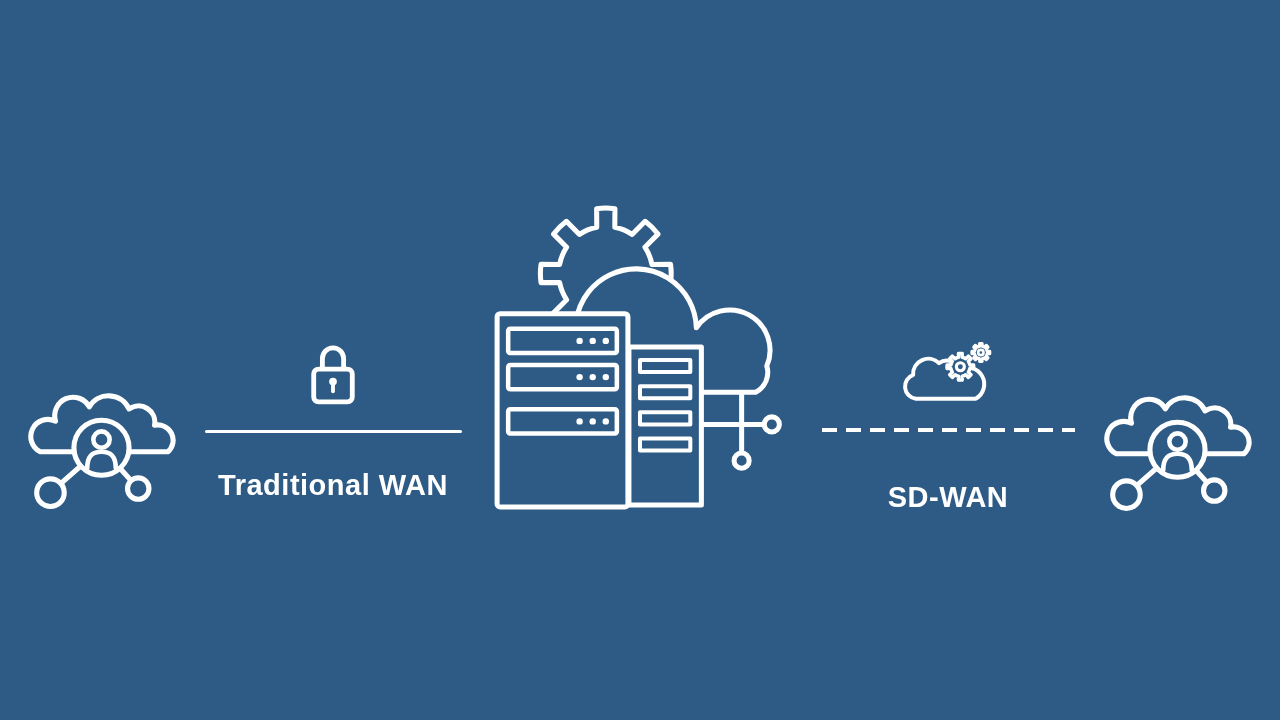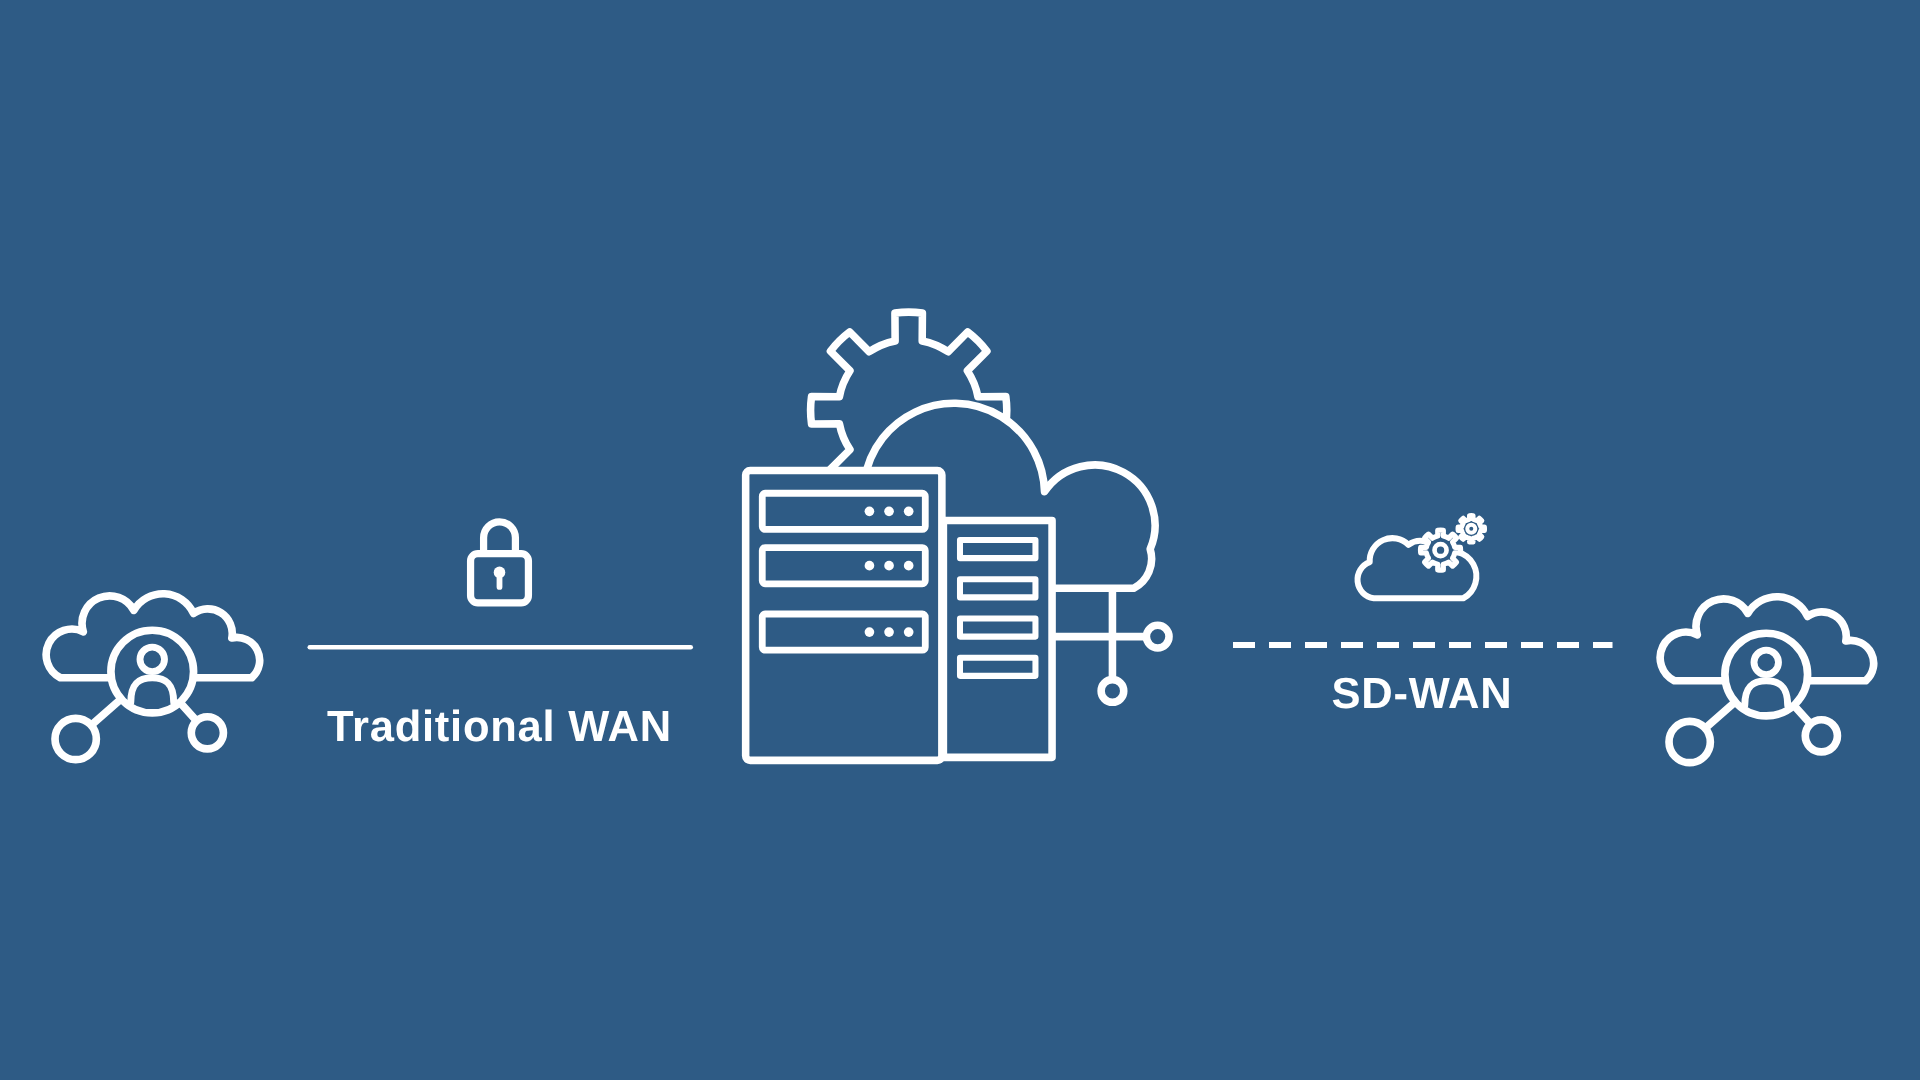--- a/index.html
+++ b/index.html
@@ -106,21 +106,21 @@
     <div class="abs" style="left:898px; top:338px;">
       <svg viewBox="0 0 110 78" width="98" height="70">
         <path class="fb" stroke-width="4.5" d="M 20,68 A 14 14 0 0 1 17,41 A 17 17 0 0 1 46,28 A 15 15 0 0 1 69,35 A 16 16 0 0 1 87,68 Z"></path>
         <use href="#gear-shape" class="fb" transform="translate(70,32) scale(0.3)" stroke-width="13"></use>
         <circle class="ln" stroke-width="3.5" cx="70" cy="32" r="4.5"></circle>
         <use href="#gear-shape" class="fb" transform="translate(93,16) scale(0.2)" stroke-width="18"></use>
         <circle class="ln" stroke-width="3" cx="93" cy="16" r="3"></circle>
       </svg>
     </div>
     <div class="abs line-dashed" style="left:822px; top:428px; width:253px;"></div>
-    <div class="abs label" style="left:820px; top:448px; width:256px;">SD-WAN</div>
+    <div class="abs label" style="left:820px; top:482px; width:256px;">SD-WAN</div>
   </div>
 
   <div class="abs" style="left:1104px; top:364px;">
     <svg viewBox="0 0 145 145" width="148" height="148">
       <use href="#site-cloud-users"></use>
     </svg>
   </div>
 
 </div>
 

